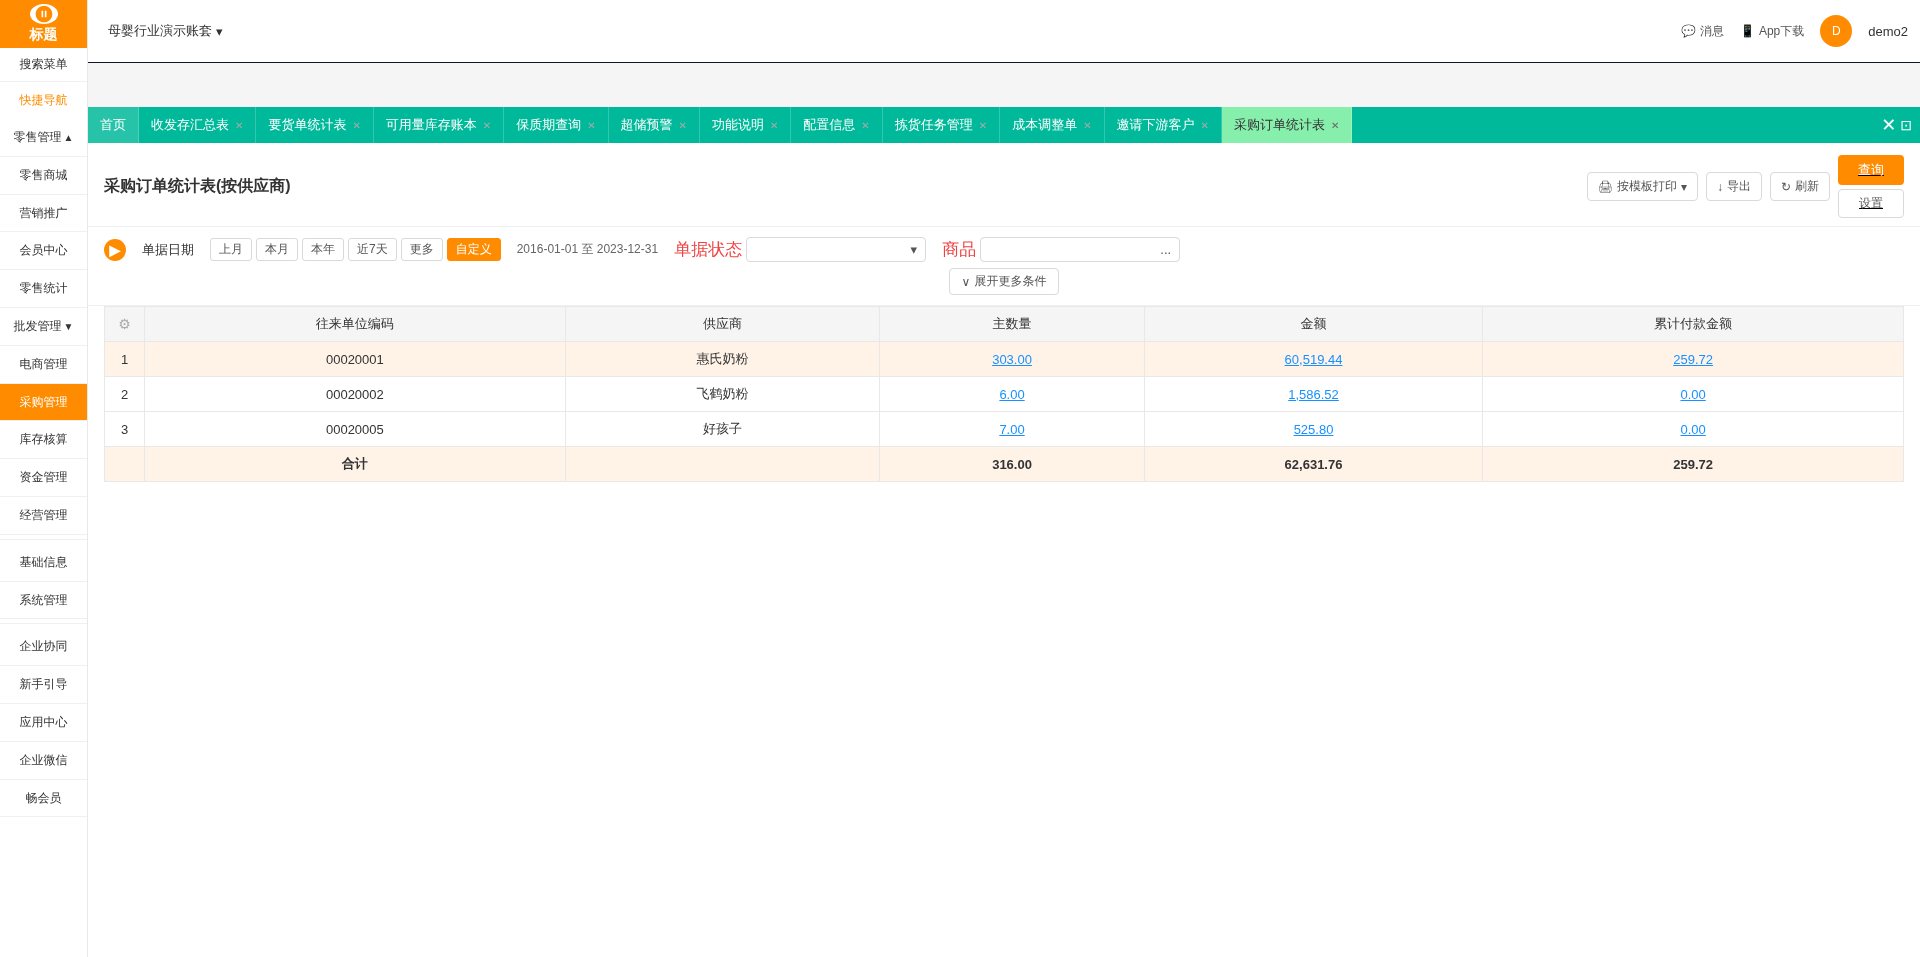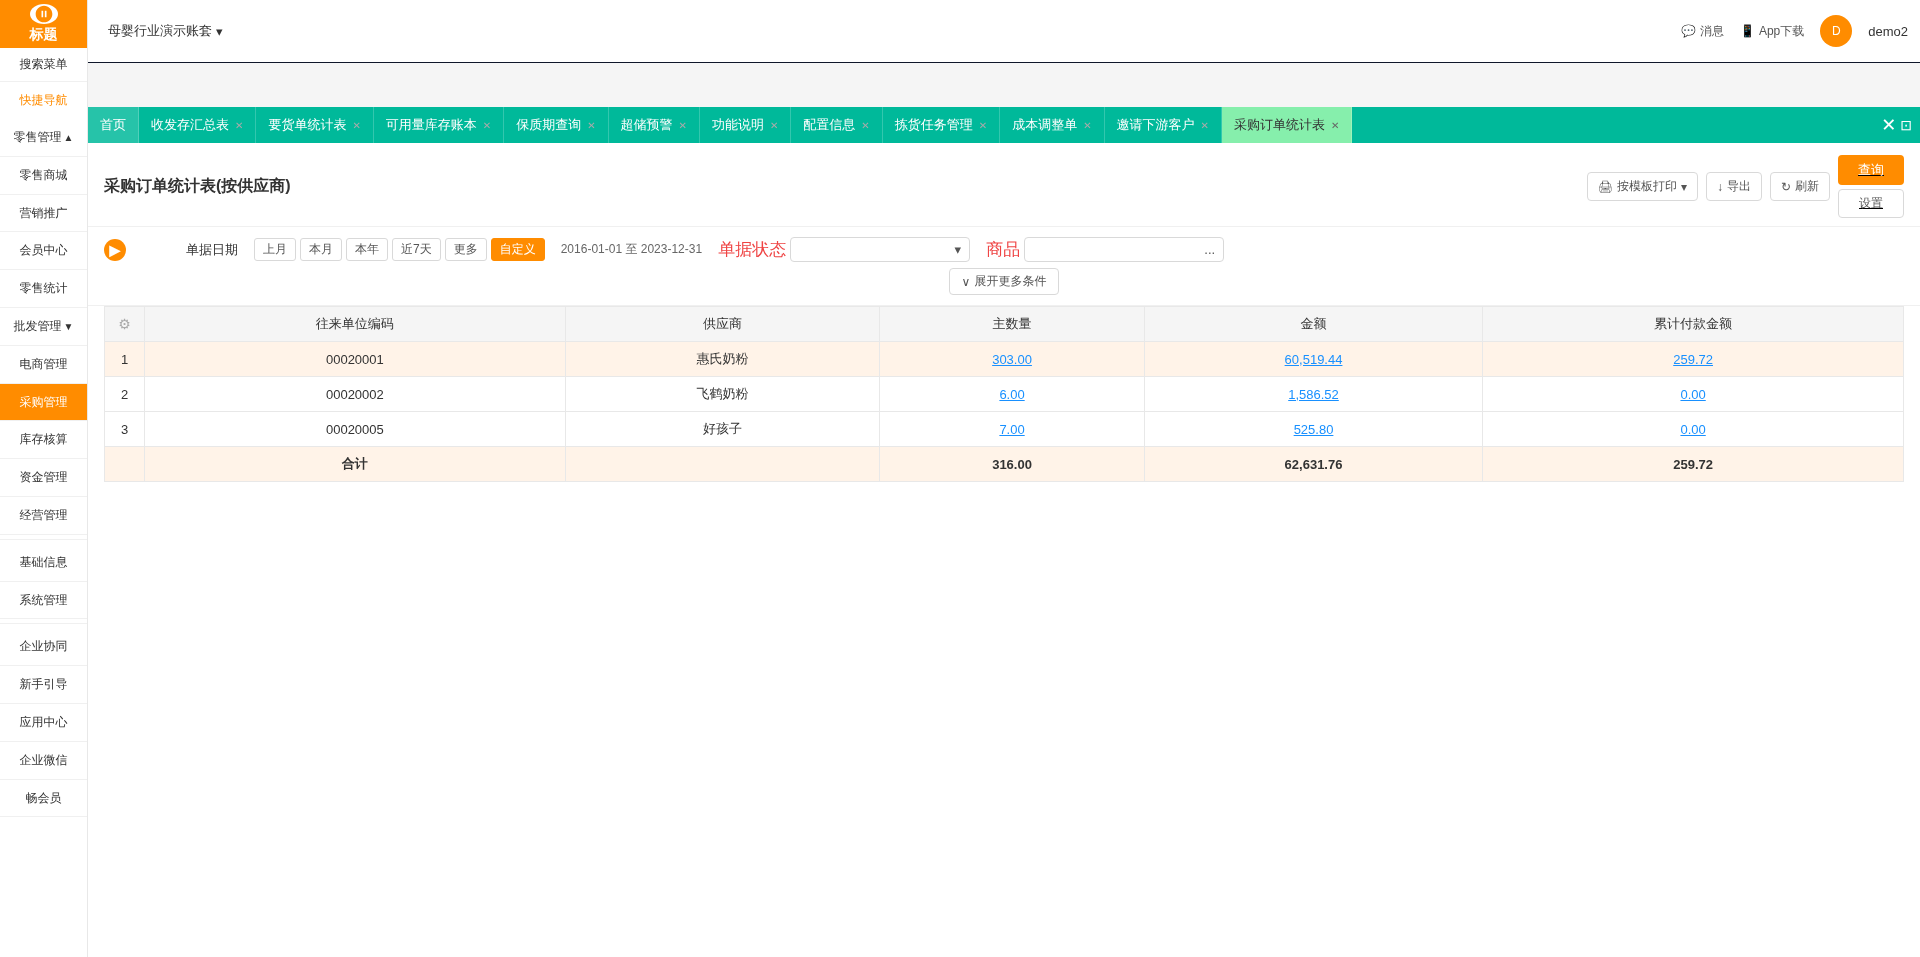--- a/index.html
+++ b/index.html
@@ -204,21 +204,21 @@
       margin-bottom: 6px;
     }
     .filter-toggle-btn {
       width: 22px; height: 22px;
       background: #ff8c00;
       border-radius: 50%;
       display: flex; align-items: center; justify-content: center;
       color: #fff; cursor: pointer; font-size: 14px; font-weight: bold;
       flex-shrink: 0;
     }
-    .filter-label { font-size: 13px; color: #333; white-space: nowrap; margin-left: 44px; }
+    .filter-label { font-size: 13px; color: #333; white-space: nowrap; }
     .filter-date-btns {
       display: flex; gap: 4px; align-items: flex-end;
     }
     .filter-date-btn {
       padding: 2px 8px; border-radius: 3px;
       border: 1px solid #d9d9d9; background: #fff;
       font-size: 12px; color: #555; cursor: pointer;
     }
     .filter-date-btn.more { color: #555; }
     .filter-date-custom {

